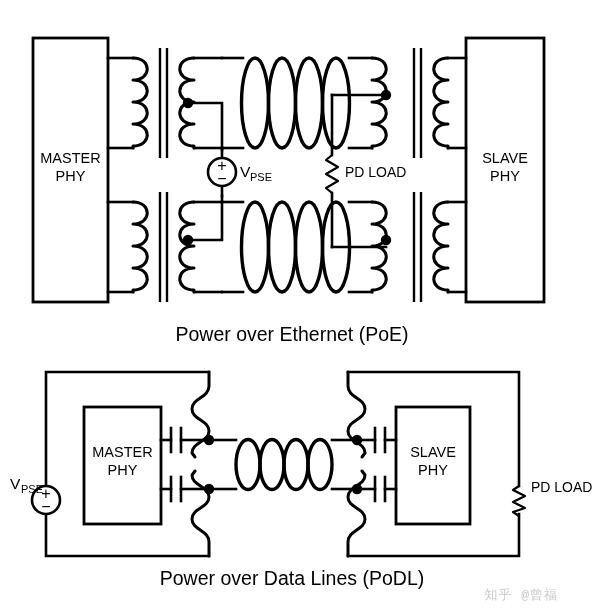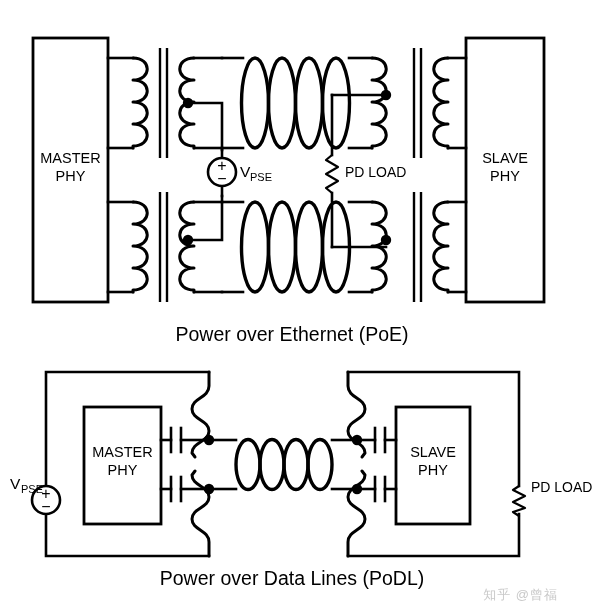--- a/index.html
+++ b/index.html
@@ -102,21 +102,21 @@
   }
   .pm-sign {
     font-size: 16px;
     text-anchor: middle;
     fill: #000000;
   }
   .watermark {
     position: absolute;
     right: 14px;
     bottom: 8px;
-    font-family: Liberation Sans, sans-serif;
+    font-family: Liberation Mono, monospace;
     font-size: 13px;
     color: #c9c9c9;
     letter-spacing: 1px;
     white-space: nowrap;
   }
 </style>
 </head>
 <body>
 
 <div id="root">

